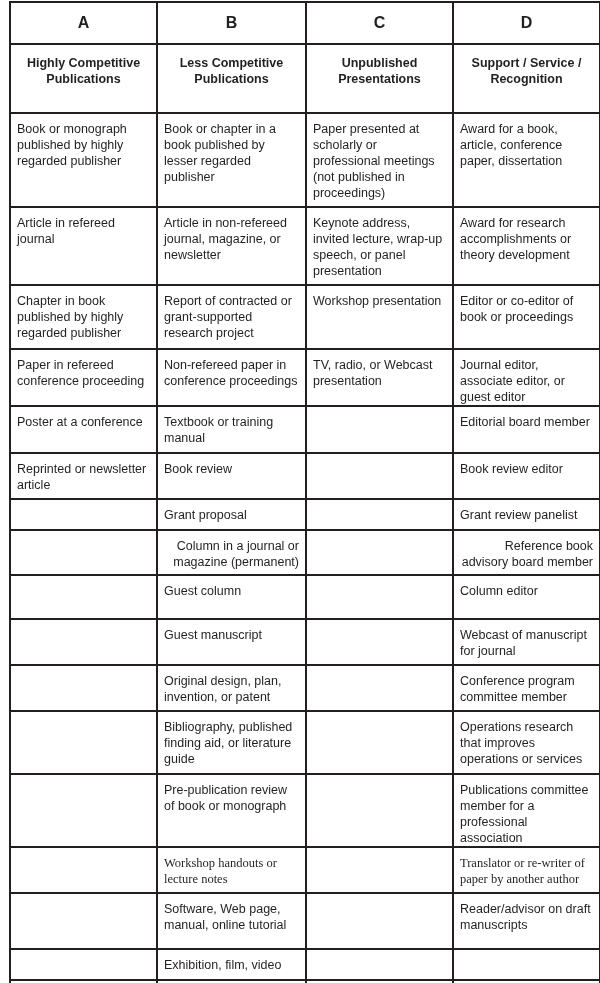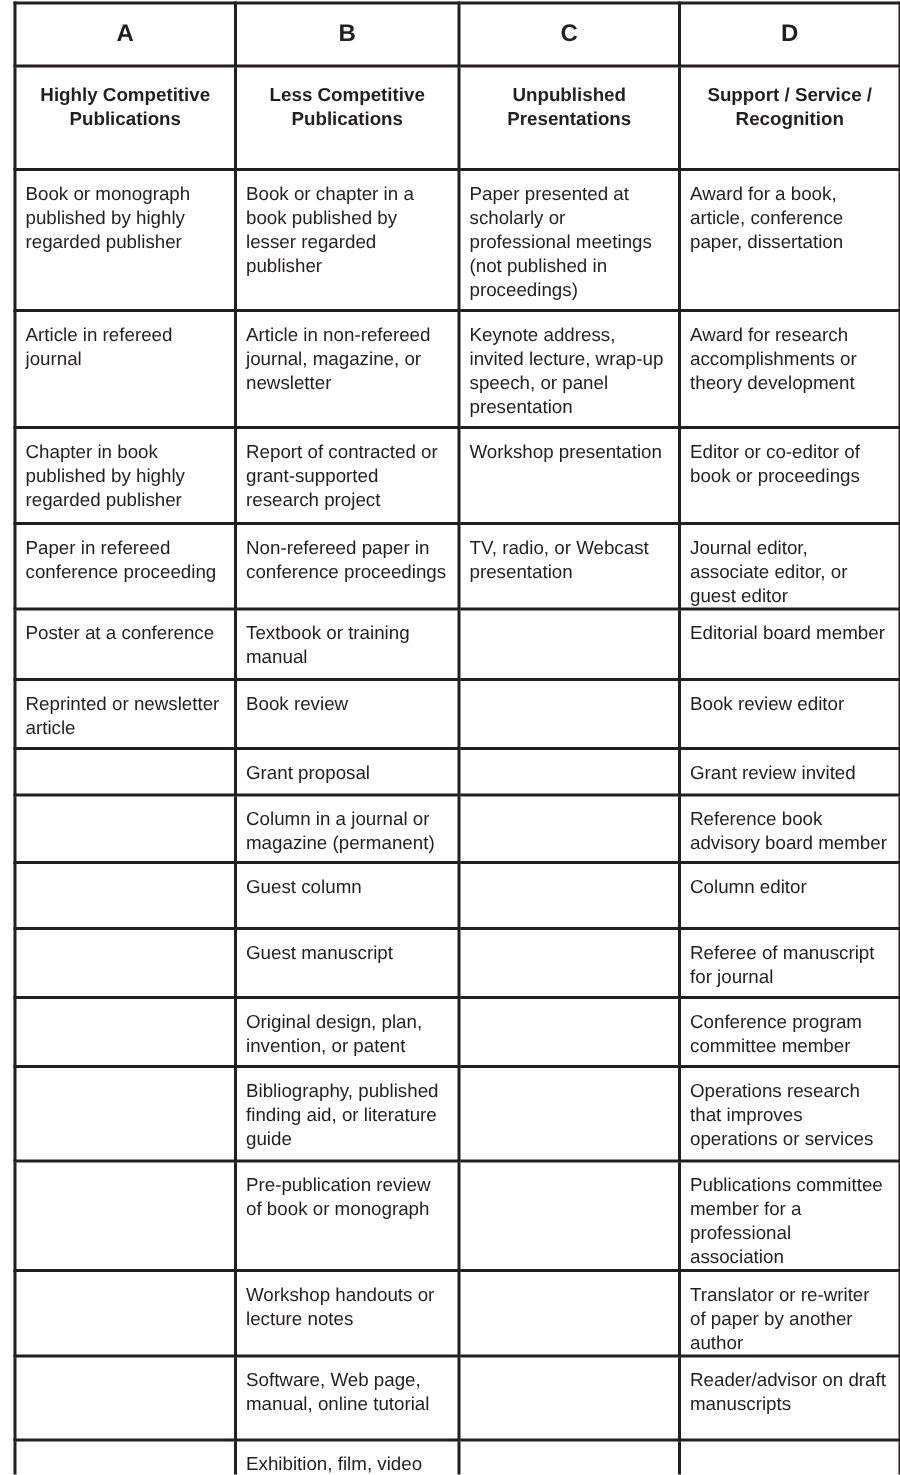--- a/index.html
+++ b/index.html
@@ -72,59 +72,59 @@
       <tr style="height: 46px;">
         <td>Reprinted or newsletter article</td>
         <td>Book review</td>
         <td></td>
         <td>Book review editor</td>
       </tr>
       <tr style="height: 31px;">
         <td></td>
         <td>Grant proposal</td>
         <td></td>
-        <td>Grant review invited</td>
+        <td>Grant review panelist</td>
       </tr>
-      <tr style="height: 45px;">
+      <tr style="height: 45px; text-align: right;">
         <td></td>
         <td>Column in a journal or magazine (permanent)</td>
         <td></td>
         <td>Reference book advisory board member</td>
       </tr>
       <tr style="height: 44px;">
         <td></td>
         <td>Guest column</td>
         <td></td>
         <td>Column editor</td>
       </tr>
       <tr style="height: 46px;">
         <td></td>
         <td>Guest manuscript</td>
         <td></td>
-        <td>Referee of manuscript for journal</td>
+        <td>Webcast of manuscript for journal</td>
       </tr>
       <tr style="height: 46px; padding-left: 32px;">
         <td></td>
         <td>Original design, plan, invention, or patent</td>
         <td></td>
         <td>Conference program committee member</td>
       </tr>
       <tr style="height: 63px; padding-left: 36px;">
         <td></td>
         <td>Bibliography, published finding aid, or literature guide</td>
         <td></td>
         <td>Operations research that improves operations or services</td>
       </tr>
       <tr style="height: 62px;">
         <td></td>
         <td>Pre-publication review of book or monograph</td>
         <td></td>
         <td>Publications committee member for a professional association</td>
       </tr>
-      <tr style="height: 46px;">
+      <tr style="height: 46px; font-family: Liberation Serif, serif;">
         <td></td>
         <td>Workshop handouts or lecture notes</td>
         <td></td>
         <td>Translator or re-writer of paper by another author</td>
       </tr>
       <tr style="height: 56px;">
         <td></td>
         <td>Software, Web page, manual, online tutorial</td>
         <td></td>
         <td>Reader/advisor on draft manuscripts</td>

